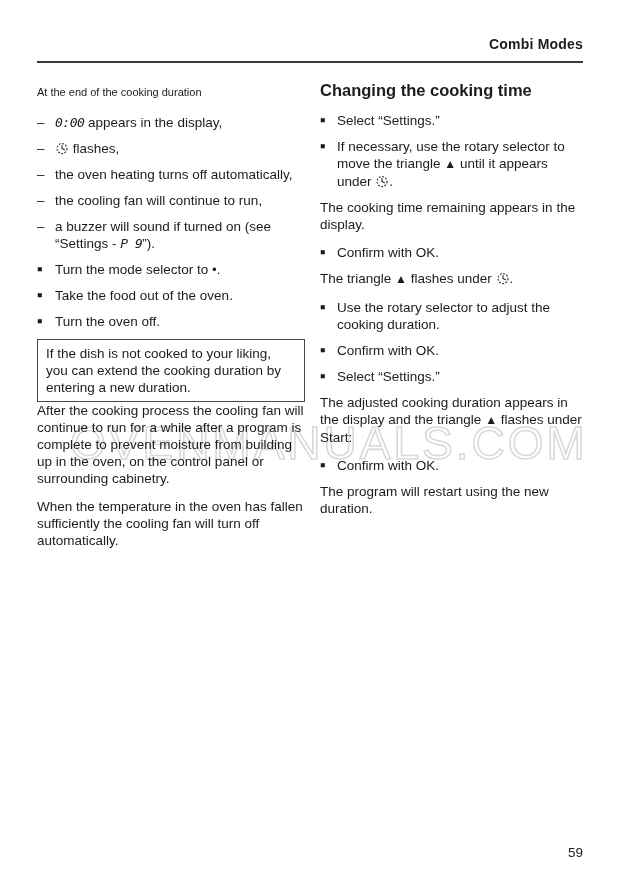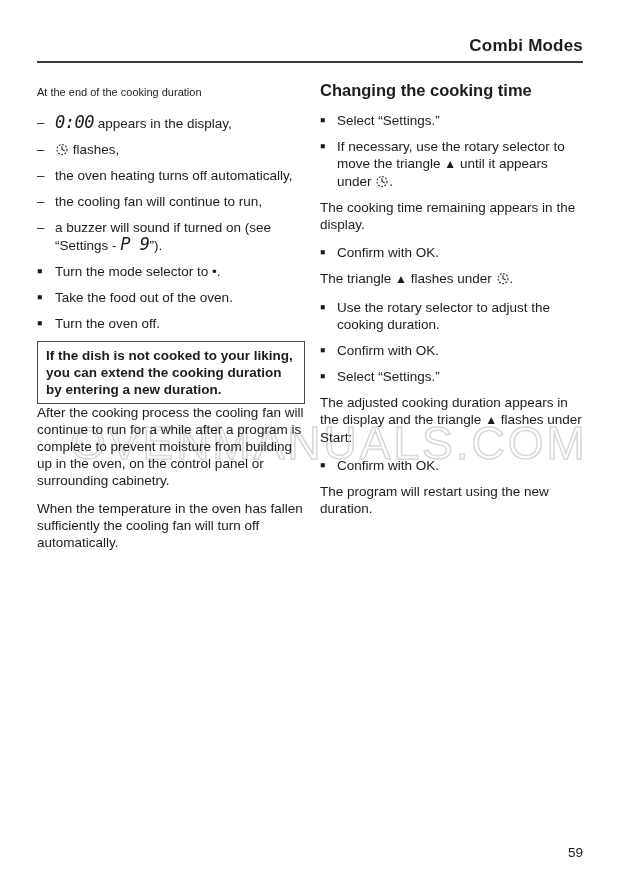--- a/index.html
+++ b/index.html
@@ -9,21 +9,21 @@
     width:620px; height:880px;
     background:#ffffff;
     font-family:"Liberation Sans","DejaVu Sans",sans-serif;
     color:#1c1c1c;
     overflow:hidden;
     margin:0 auto;
   }
   
   .header-title {
     position:absolute; top:36px; right:37px;
-    font-size:17px; font-weight:bold; letter-spacing:0.2px;
+    font-size:14px; font-weight:bold; letter-spacing:0.2px;
   }
   .header-rule {
     position:absolute; top:61px; left:37px; right:37px;
     height:2px; background:#3a3a3a;
   }
   
   .watermark {
     position:absolute; top:416px; left:70px;
     font-size:46px; font-weight:normal; letter-spacing:3px;
     color:#ffffff;
@@ -44,27 +44,26 @@
   .col-right .li .marker { flex:0 0 17px; }
   .li .marker.square { font-size:8.5px; line-height:17px; }
   .li .content { flex:1 1 auto; }
 
   p.body-para { margin:0 0 11px 0; }
 
   .note-box {
     border:1px solid #4a4a4a;
     padding:5px 8px;
     margin:5px 0 0 0;
-    font-weight:bold;
   }
 
   .seg7 {
     font-family:"DejaVu Sans Mono","Liberation Mono",monospace;
     font-style:italic;
-    font-size:17px;
+    font-size:13px;
     letter-spacing:-0.5px;
   }
   .tri { font-size:12px; }
 
   svg.clock { width:14px; height:14px; vertical-align:-2px; }
 
   .page-number {
     position:absolute; right:37px; bottom:20px;
     font-size:13.5px; z-index:1;
   }

